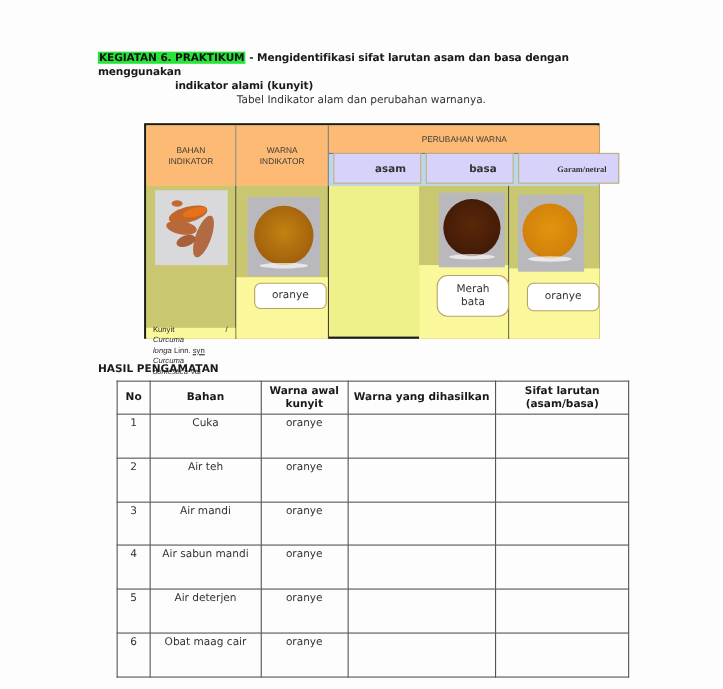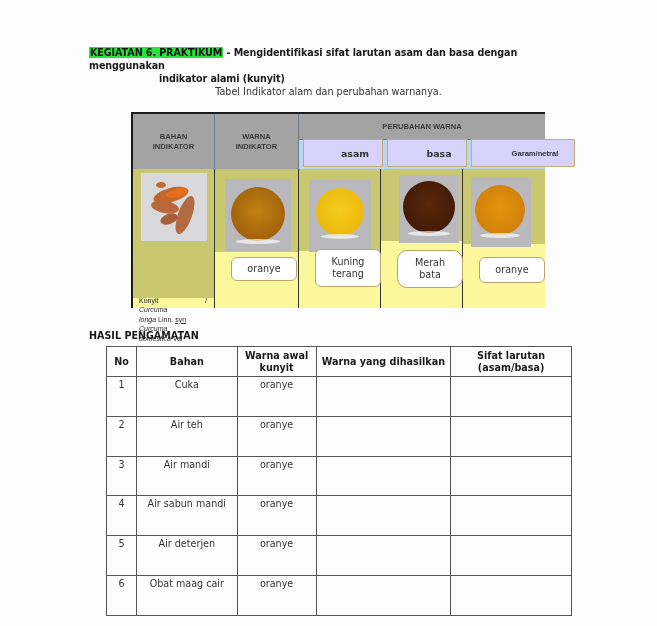--- a/index.html
+++ b/index.html
@@ -8,28 +8,28 @@
   .page-bg { position: absolute; left: 0; top: 0; width: 657px; height: 626px; background: #fdfdfd; }
 
   .heading { position: absolute; left: 89px; top: 46px; width: 500px; font-size: 9.6px; font-weight: bold; line-height: 13px; color: #1a1a1a; letter-spacing: -0.1px; }
   .heading .hl { background: #28e43a; color: #111; padding: 0 1px; }
   .heading .line2 { display: block; padding-left: 70px; }
 
   .caption { position: absolute; left: 0; width: 657px; top: 86px; text-align: center; font-size: 9.6px; color: #333; }
 
   
   .ind { position: absolute; left: 131px; top: 112px; width: 414px; height: 196px; border: 2px solid #1a1a1a; background: #eef08a; }
-  .hdr-cell { position: absolute; background: #a3a3a3; border-right: 1px solid #6b7c88; display: flex; align-items: center; justify-content: center; text-align: center; font-family: "Liberation Sans", sans-serif; font-weight: bold; font-size: 7.6px; color: #3a3a3a; line-height: 10px; }
+  .hdr-cell { position: absolute; background: #fdba74; border-right: 1px solid #6b7c88; display: flex; align-items: center; justify-content: center; text-align: center; font-family: "Liberation Sans", sans-serif; font-weight: normal; font-size: 7.6px; color: #3a3a3a; line-height: 10px; }
   .h-bahan { left: 0; top: 0; width: 82px; height: 55px; }
   .h-warna { left: 82px; top: 0; width: 84px; height: 55px; }
   .h-perub { left: 166px; top: 0; width: 246px; height: 26px; border-right: none; border-bottom: 1px solid #6b7c88; }
   .sub-hdr { position: absolute; top: 25px; height: 28px; background: #d6d2fa; border: 1.5px solid #bfae78; display: flex; align-items: center; justify-content: center; font-size: 9.4px; font-weight: bold; color: #333; padding-left: 24px; }
   .s-asam { left: 170px; width: 80px; }
   .s-basa { left: 254px; width: 80px; }
-  .s-garam { left: 338px; width: 104px; font-size: 7.6px; font-family: Liberation Sans, sans-serif; }
+  .s-garam { left: 338px; width: 92px; font-size: 7.6px; font-family: Liberation Serif, serif; }
 
   .body-col { position: absolute; top: 55px; height: 139px; border-right: 1px solid #333; }
   .c0 { left: 0; width: 82px; background: #c9c770; }
   .c1 { left: 82px; width: 84px; background: #c9c770; }
   .c2 { left: 166px; width: 82px; background: #c9c770; }
   .c3 { left: 248px; width: 82px; background: #c9c770; }
   .c4 { left: 330px; width: 82px; background: #c9c770; border-right: none; }
   .yellow-low { position: absolute; left: 0; right: 0; bottom: 0; background: #fbf79b; }
 
   .photo { position: absolute; background: #b9b9bd; }
@@ -101,29 +101,20 @@
   </div>
 
   <div class="body-col c1">
     <div class="yellow-low" style="height:56px;"></div>
     <div class="photo" style="left:10px;top:10px;width:66px;height:72px;">
       <div class="dish" style="left:6px;top:8px;width:54px;height:54px;background:radial-gradient(circle at 50% 45%, #c48212 0%, #a2620c 70%, #8a500a 100%);"></div>
     </div>
     <div class="label-box" style="left:16px;top:88px;width:66px;height:24px;">oranye</div>
   </div>
 
-  <div class="body-col c2">
-    <div class="yellow-low" style="height:57px;"></div>
-    <div class="photo" style="left:10px;top:11px;width:62px;height:72px;">
-      <div class="dish" style="left:7px;top:8px;width:48px;height:48px;background:radial-gradient(circle at 50% 45%, #f5cc1a 0%, #ebb80c 75%, #d9a20a 100%);"></div>
-    </div>
-    <div class="label-box" style="left:16px;top:80px;width:66px;height:38px;">
-      <div><span>Kuning</span><br><span>terang</span></div>
-    </div>
-  </div>
 
   <div class="body-col c3">
     <div class="yellow-low" style="height:67px;"></div>
     <div class="photo" style="left:18px;top:6px;width:60px;height:68px;">
       <div class="dish" style="left:4px;top:6px;width:52px;height:52px;background:radial-gradient(circle at 50% 45%, #5a280a 0%, #421a06 75%, #2e1204 100%);"></div>
     </div>
     <div class="label-box" style="left:16px;top:81px;width:66px;height:38px;border-radius:10px;">
       <div><span>Merah</span><br><span>bata</span></div>
     </div>
   </div>

